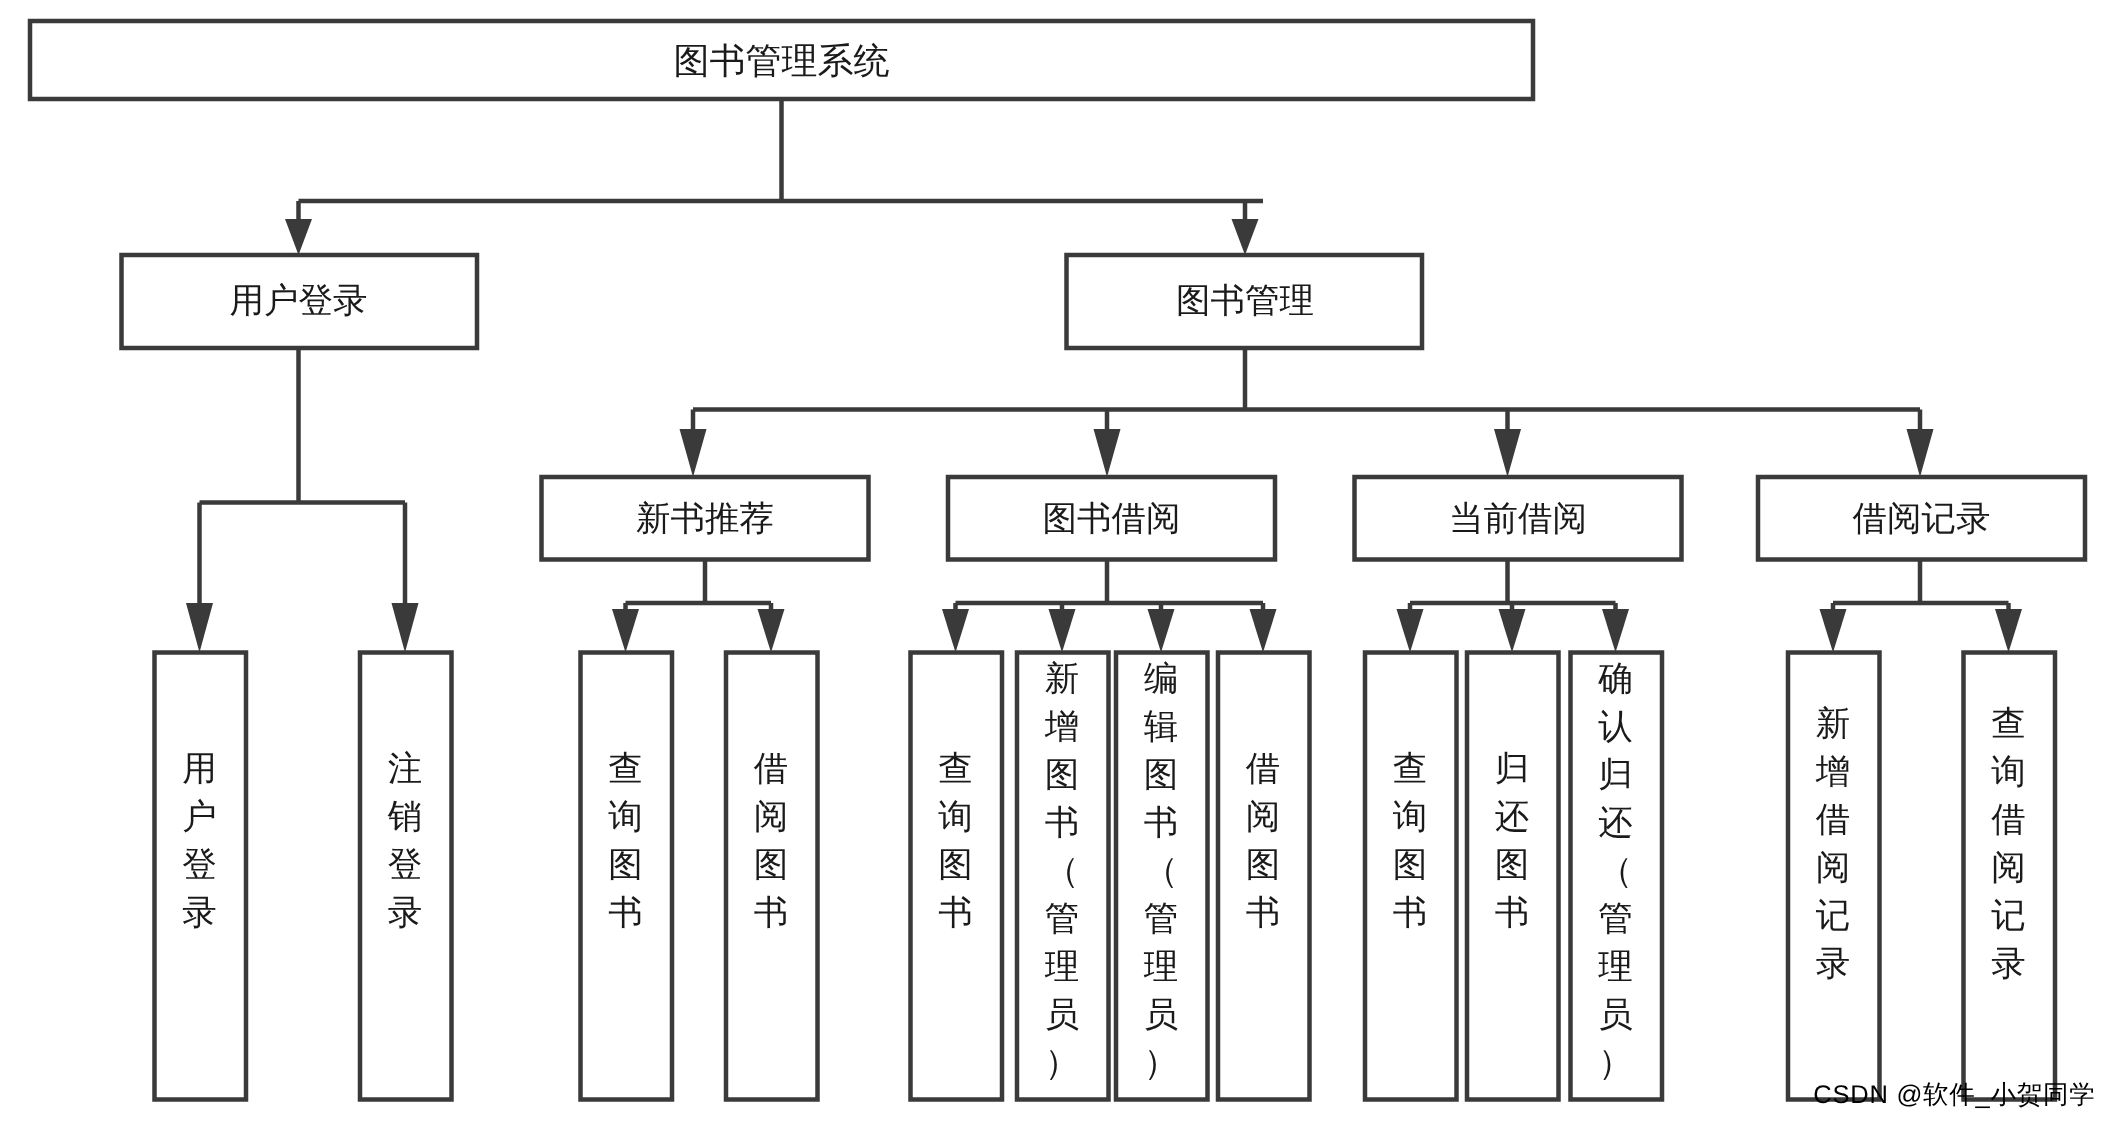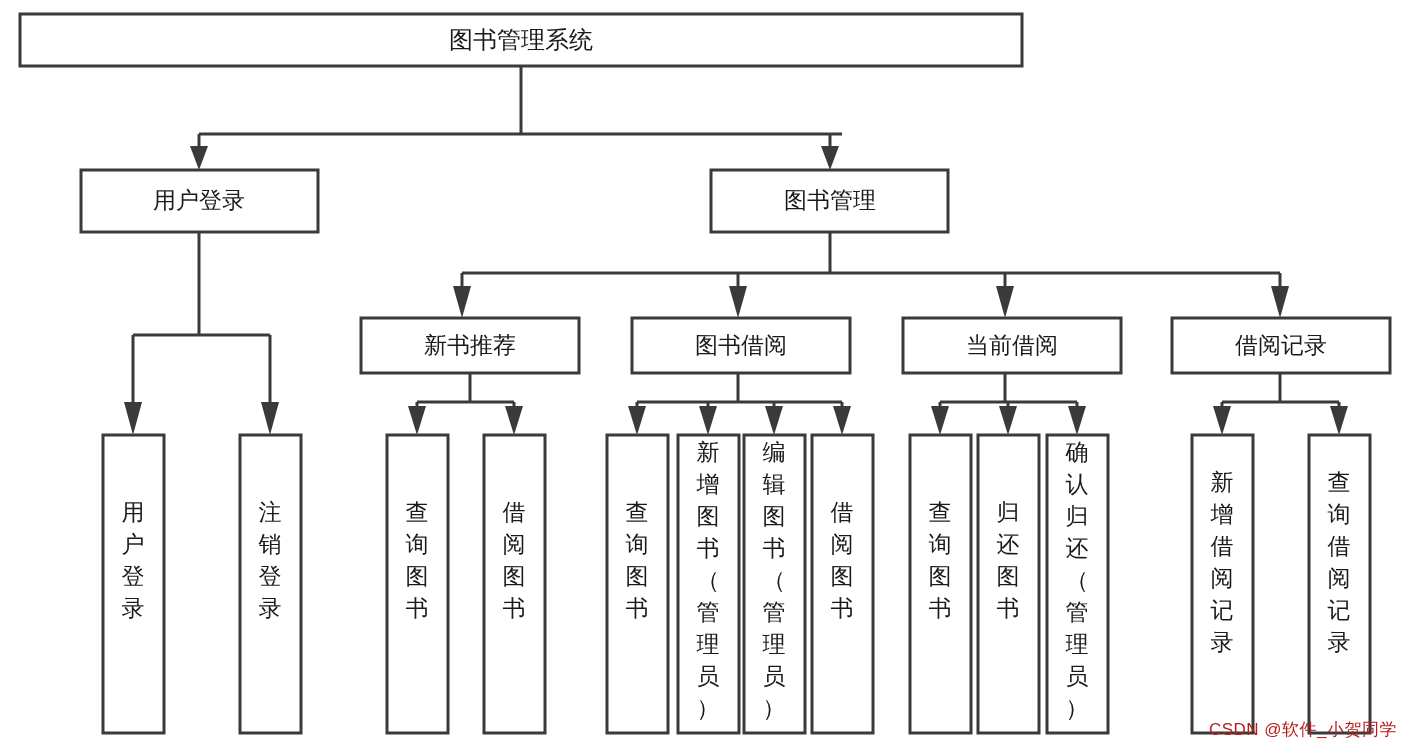--- a/index.html
+++ b/index.html
@@ -54,21 +54,21 @@
     font-size: 23px;
     fill: #1a1a1a;
     text-anchor: middle;
   }
   .watermark {
     position: absolute;
     right: 8px;
     bottom: 6px;
     font-family: "Liberation Sans", "DejaVu Sans", sans-serif;
     font-size: 17px;
-    color: #b91c1c;
+    color: #000000;
     white-space: nowrap;
     letter-spacing: 0.5px;
   }
 </style>
 </head>
 <body>
 
 <svg id="diagram" viewBox="0 0 1405 747" xmlns="http://www.w3.org/2000/svg">
 
   <g>

